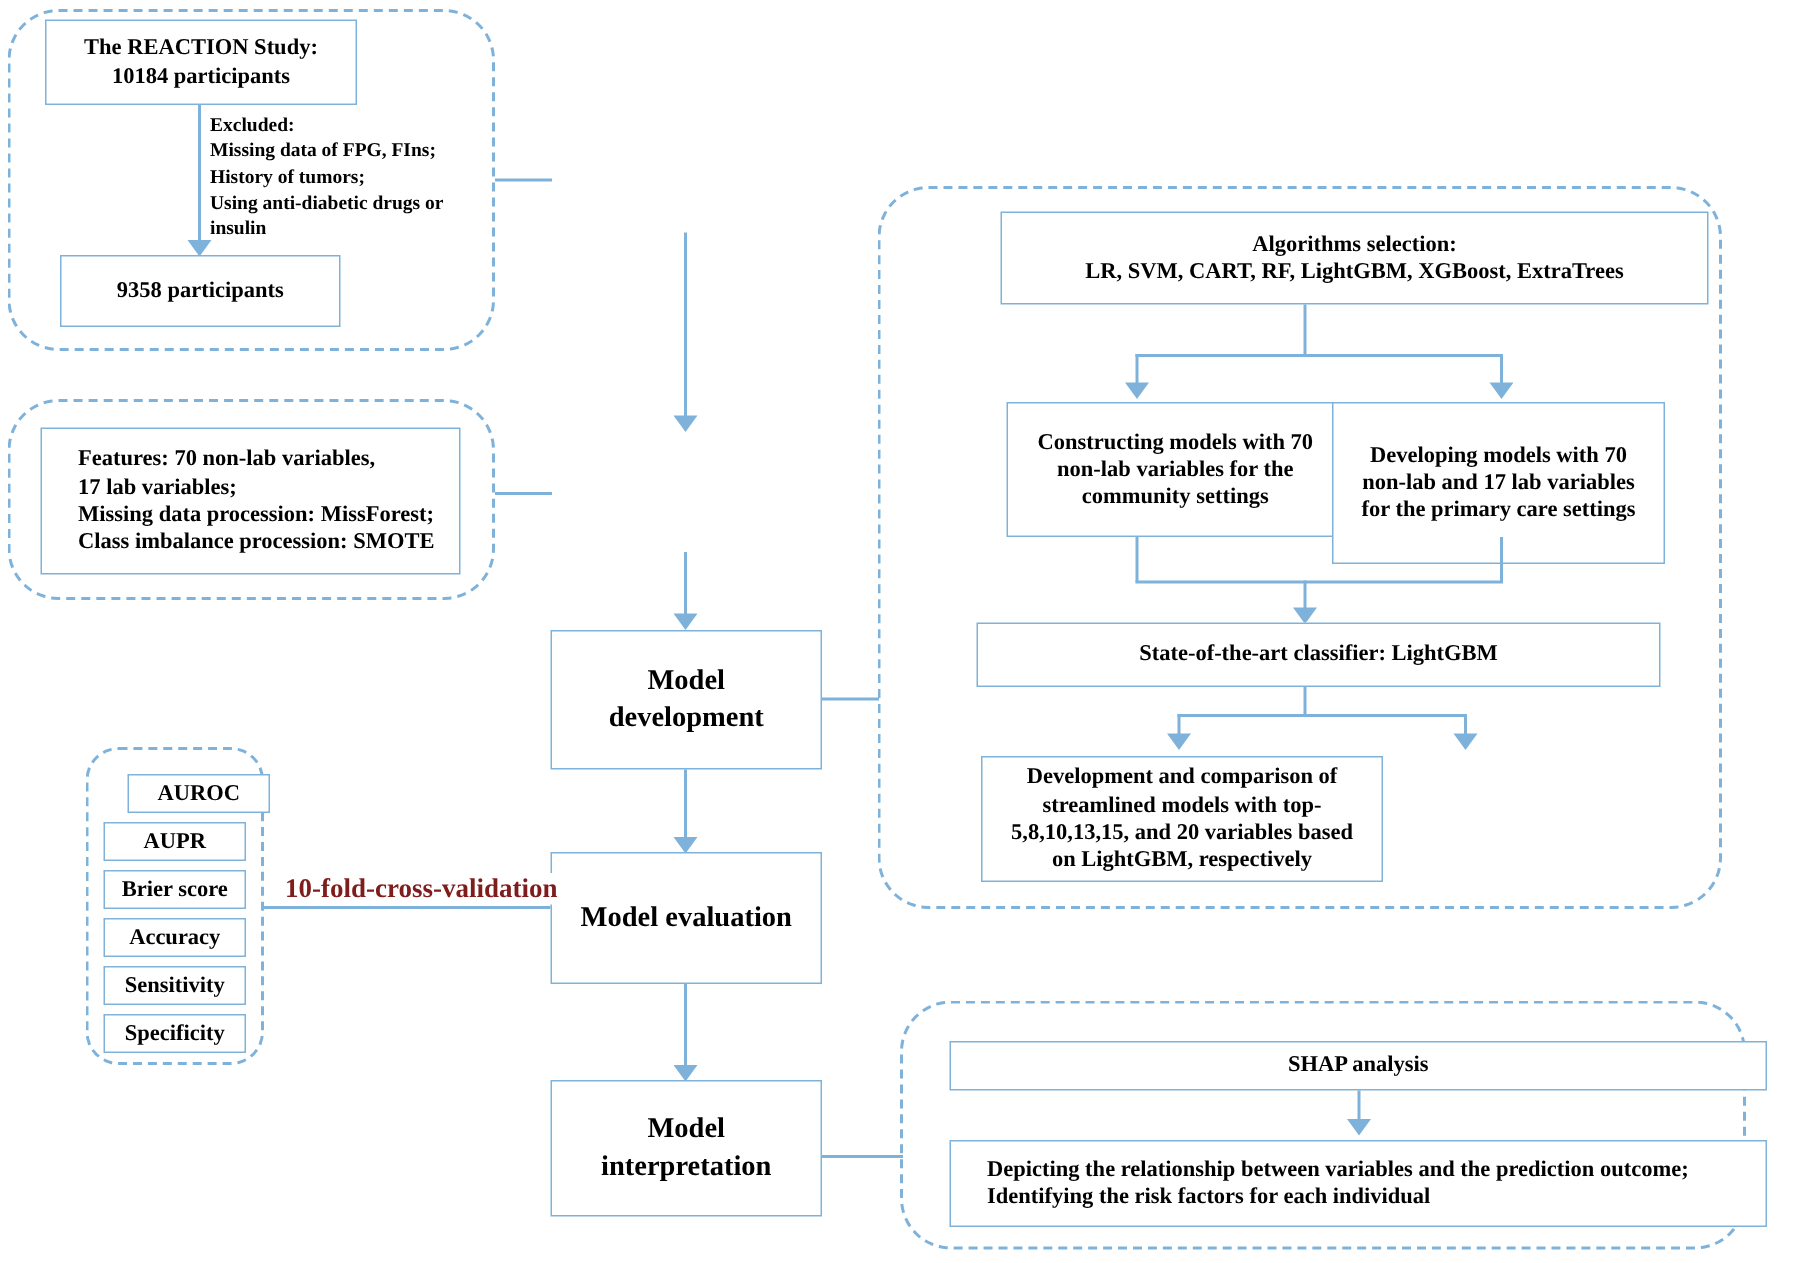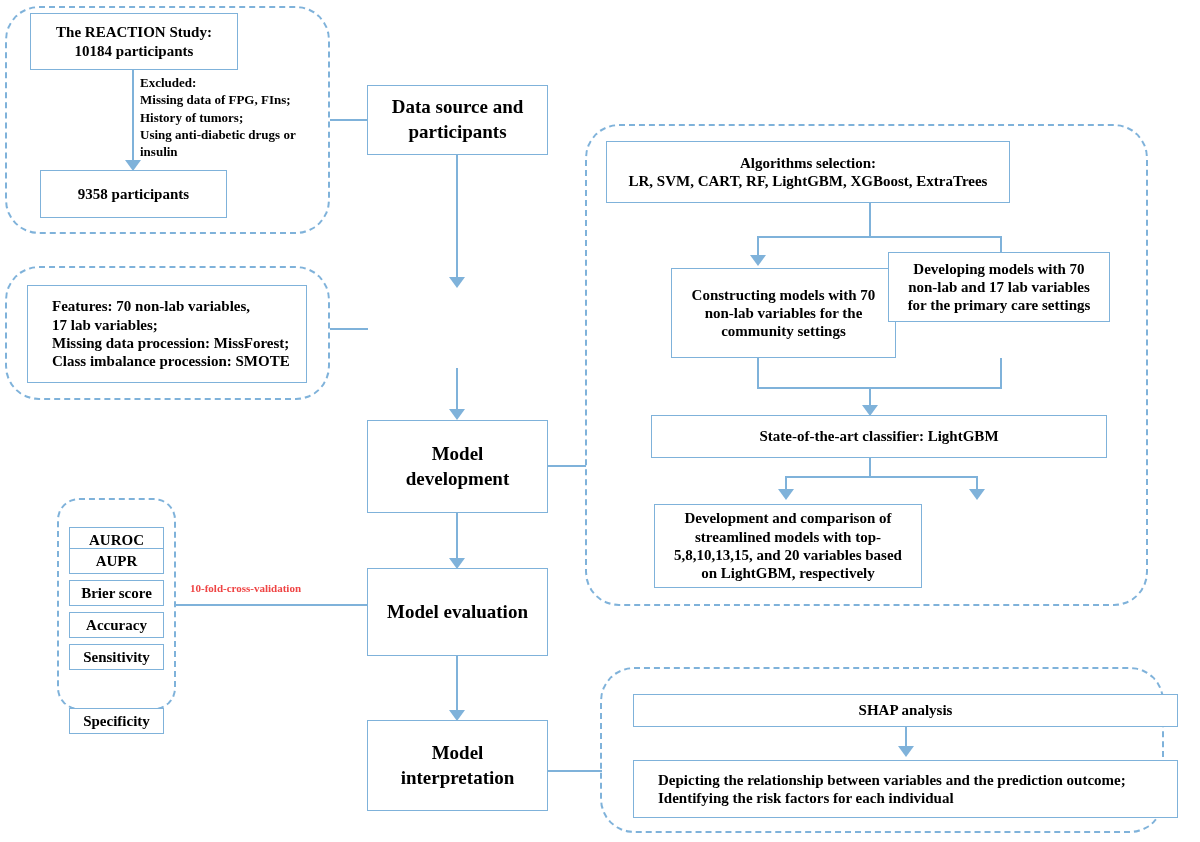--- a/index.html
+++ b/index.html
@@ -51,22 +51,22 @@
     font-weight:bold;
     font-size:13px;
     line-height:1.33;
     white-space:pre-line;
     color:#000;
     text-align:left;
   }
   .edge-label{
     position:absolute;
     font-weight:bold;
-    font-size:11px;
-    color:#ef4444;
+    font-size:18px;
+    color:#7f1d1d;
     background:#ffffff;
     white-space:nowrap;
     padding:0 2px;
   }
   
   .ln-v{ position:absolute; width:2.4px; background:#7fb2da; }
   .ln-h{ position:absolute; height:2.4px; background:#7fb2da; }
   .arrow-d{
     position:absolute;
     width:0;height:0;
@@ -92,22 +92,20 @@
   <div class="plain-text" style="left:140px;top:74px;width:200px;">Excluded:
 Missing data of FPG, FIns;
 History of tumors;
 Using anti-diabetic drugs or
 insulin</div>
 
   <div class="box small" style="left:40px;top:170px;width:187px;height:48px;">9358  participants</div>
 
   <div class="ln-h" style="left:330px;top:119px;width:38px;"></div>
 
-  <div class="box stage" style="left:367px;top:85px;width:181px;height:70px;">Data source and
-participants</div>
 
   <div class="ln-v" style="left:456px;top:155px;height:126px;"></div>
   <div class="arrow-d" style="left:449px;top:277px;"></div>
 
 
   <div class="ln-v" style="left:456px;top:368px;height:45px;"></div>
   <div class="arrow-d" style="left:449px;top:409px;"></div>
 
   <div class="box stage" style="left:367px;top:420px;width:181px;height:93px;">Model
 development</div>
@@ -127,49 +125,49 @@
 
   <div class="box small text-left" style="left:27px;top:285px;width:280px;height:98px;">Features: 70 non-lab variables,
              17 lab variables;
 Missing data procession: MissForest;
 Class imbalance procession: SMOTE</div>
 
   <div class="ln-h" style="left:330px;top:328px;width:38px;"></div>
 
   <div class="dashed-group" style="left:57px;top:498px;width:119px;height:212px;border-radius:22px;"></div>
 
-  <div class="box metric" style="left:69px;top:516px;width:95px;height:26px;margin-top:11px;">AUROC</div>
+  <div class="box metric" style="left:85px;top:516px;width:95px;height:26px;">AUROC</div>
   <div class="box metric" style="left:69px;top:548px;width:95px;height:26px;">AUPR</div>
   <div class="box metric" style="left:69px;top:580px;width:95px;height:26px;">Brier score</div>
   <div class="box metric" style="left:69px;top:612px;width:95px;height:26px;">Accuracy</div>
   <div class="box metric" style="left:69px;top:644px;width:95px;height:26px;">Sensitivity</div>
-  <div class="box metric" style="left:69px;top:708px;width:95px;height:26px;">Specificity</div>
+  <div class="box metric" style="left:69px;top:676px;width:95px;height:26px;">Specificity</div>
 
   <div class="ln-h" style="left:176px;top:604px;width:191px;"></div>
   <div class="edge-label" style="left:188px;top:582px;">10-fold-cross-validation</div>
 
   <div class="dashed-group" style="left:585px;top:124px;width:563px;height:482px;"></div>
 
   <div class="ln-h" style="left:548px;top:465px;width:38px;"></div>
 
-  <div class="box small" style="left:606px;top:141px;width:404px;height:62px;">Algorithms selection:
+  <div class="box small" style="left:667px;top:141px;width:472px;height:62px;">Algorithms selection:
 LR, SVM, CART, RF, LightGBM, XGBoost, ExtraTrees</div>
 
   <div class="ln-v" style="left:869px;top:203px;height:34px;"></div>
   <div class="ln-h" style="left:757px;top:236px;width:245px;"></div>
   <div class="ln-v" style="left:757px;top:236px;height:23px;"></div>
   <div class="arrow-d" style="left:750px;top:255px;"></div>
   <div class="ln-v" style="left:1000px;top:236px;height:23px;"></div>
   <div class="arrow-d" style="left:993px;top:255px;"></div>
 
   <div class="box small" style="left:646px;top:268px;width:225px;height:90px;margin-left:25px;">Constructing models with 70
 non-lab variables for the
 community settings</div>
 
-  <div class="box small" style="left:888px;top:252px;width:222px;height:70px;">Developing models with 70
+  <div class="box small" style="left:888px;top:268px;width:222px;height:108px;">Developing models with 70
 non-lab and 17 lab variables
 for the primary care settings</div>
 
   <div class="ln-v" style="left:757px;top:358px;height:30px;"></div>
   <div class="ln-v" style="left:1000px;top:358px;height:30px;"></div>
   <div class="ln-h" style="left:757px;top:387px;width:245px;"></div>
   <div class="ln-v" style="left:869px;top:387px;height:21px;"></div>
   <div class="arrow-d" style="left:862px;top:405px;"></div>
 
   <div class="box small" style="left:651px;top:415px;width:456px;height:43px;">State-of-the-art classifier: LightGBM</div>

